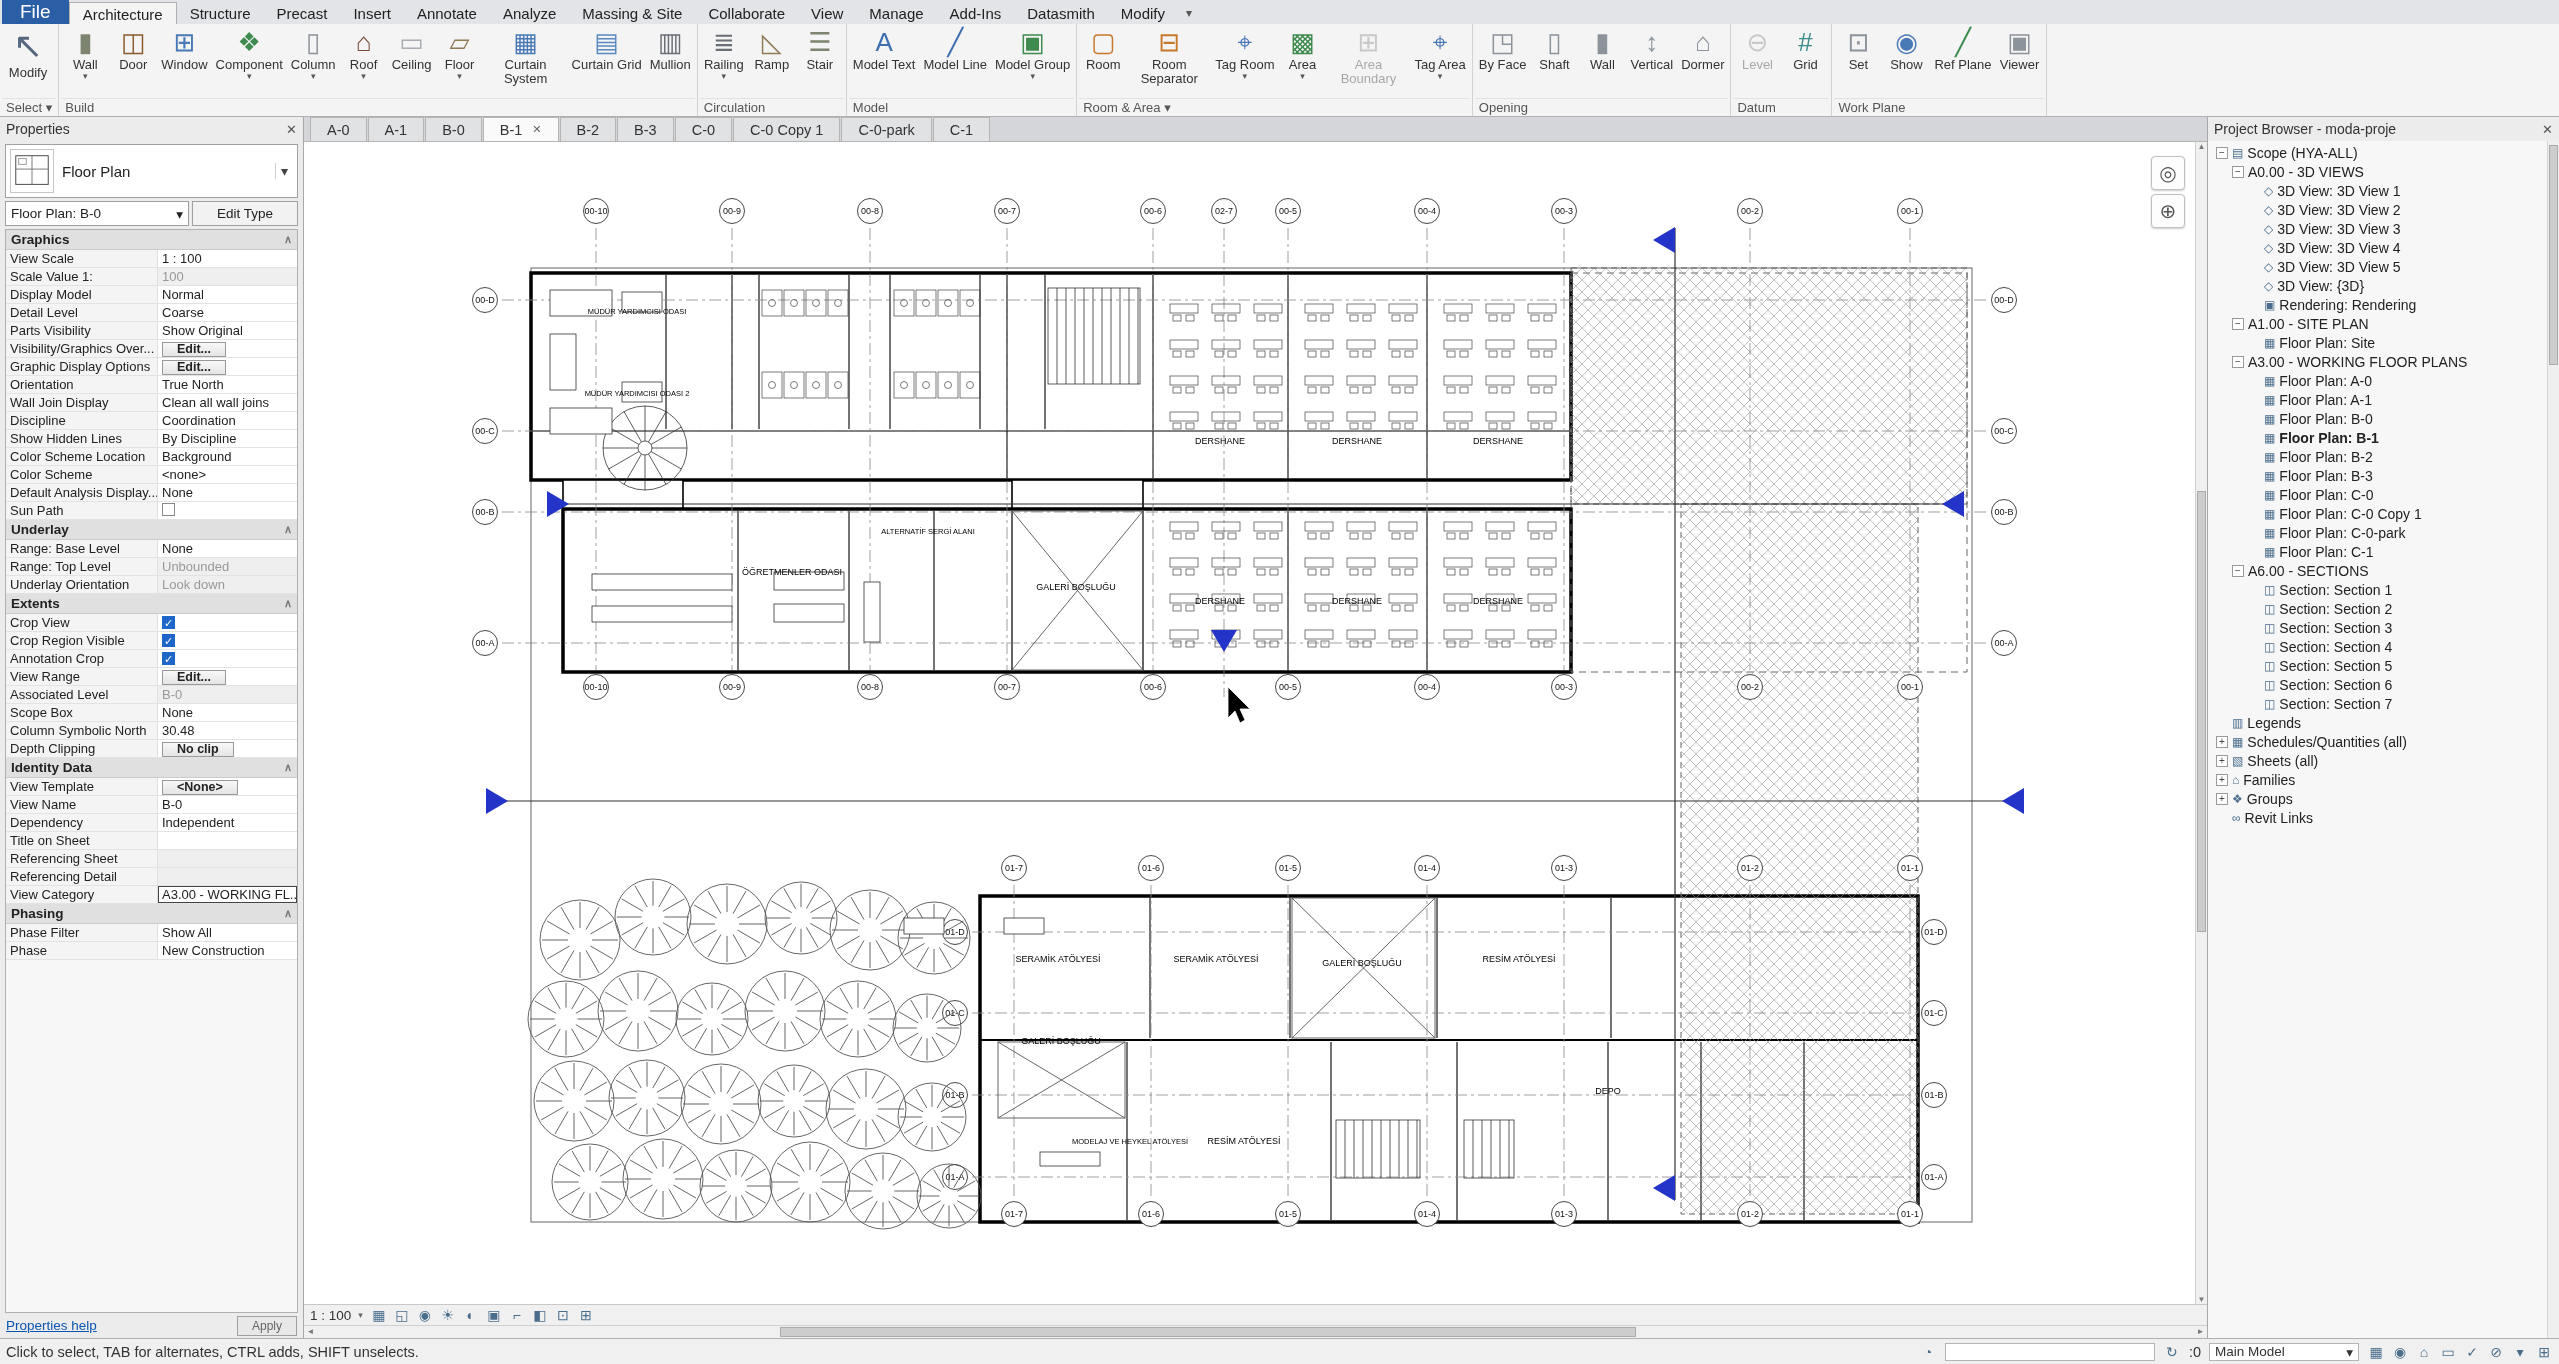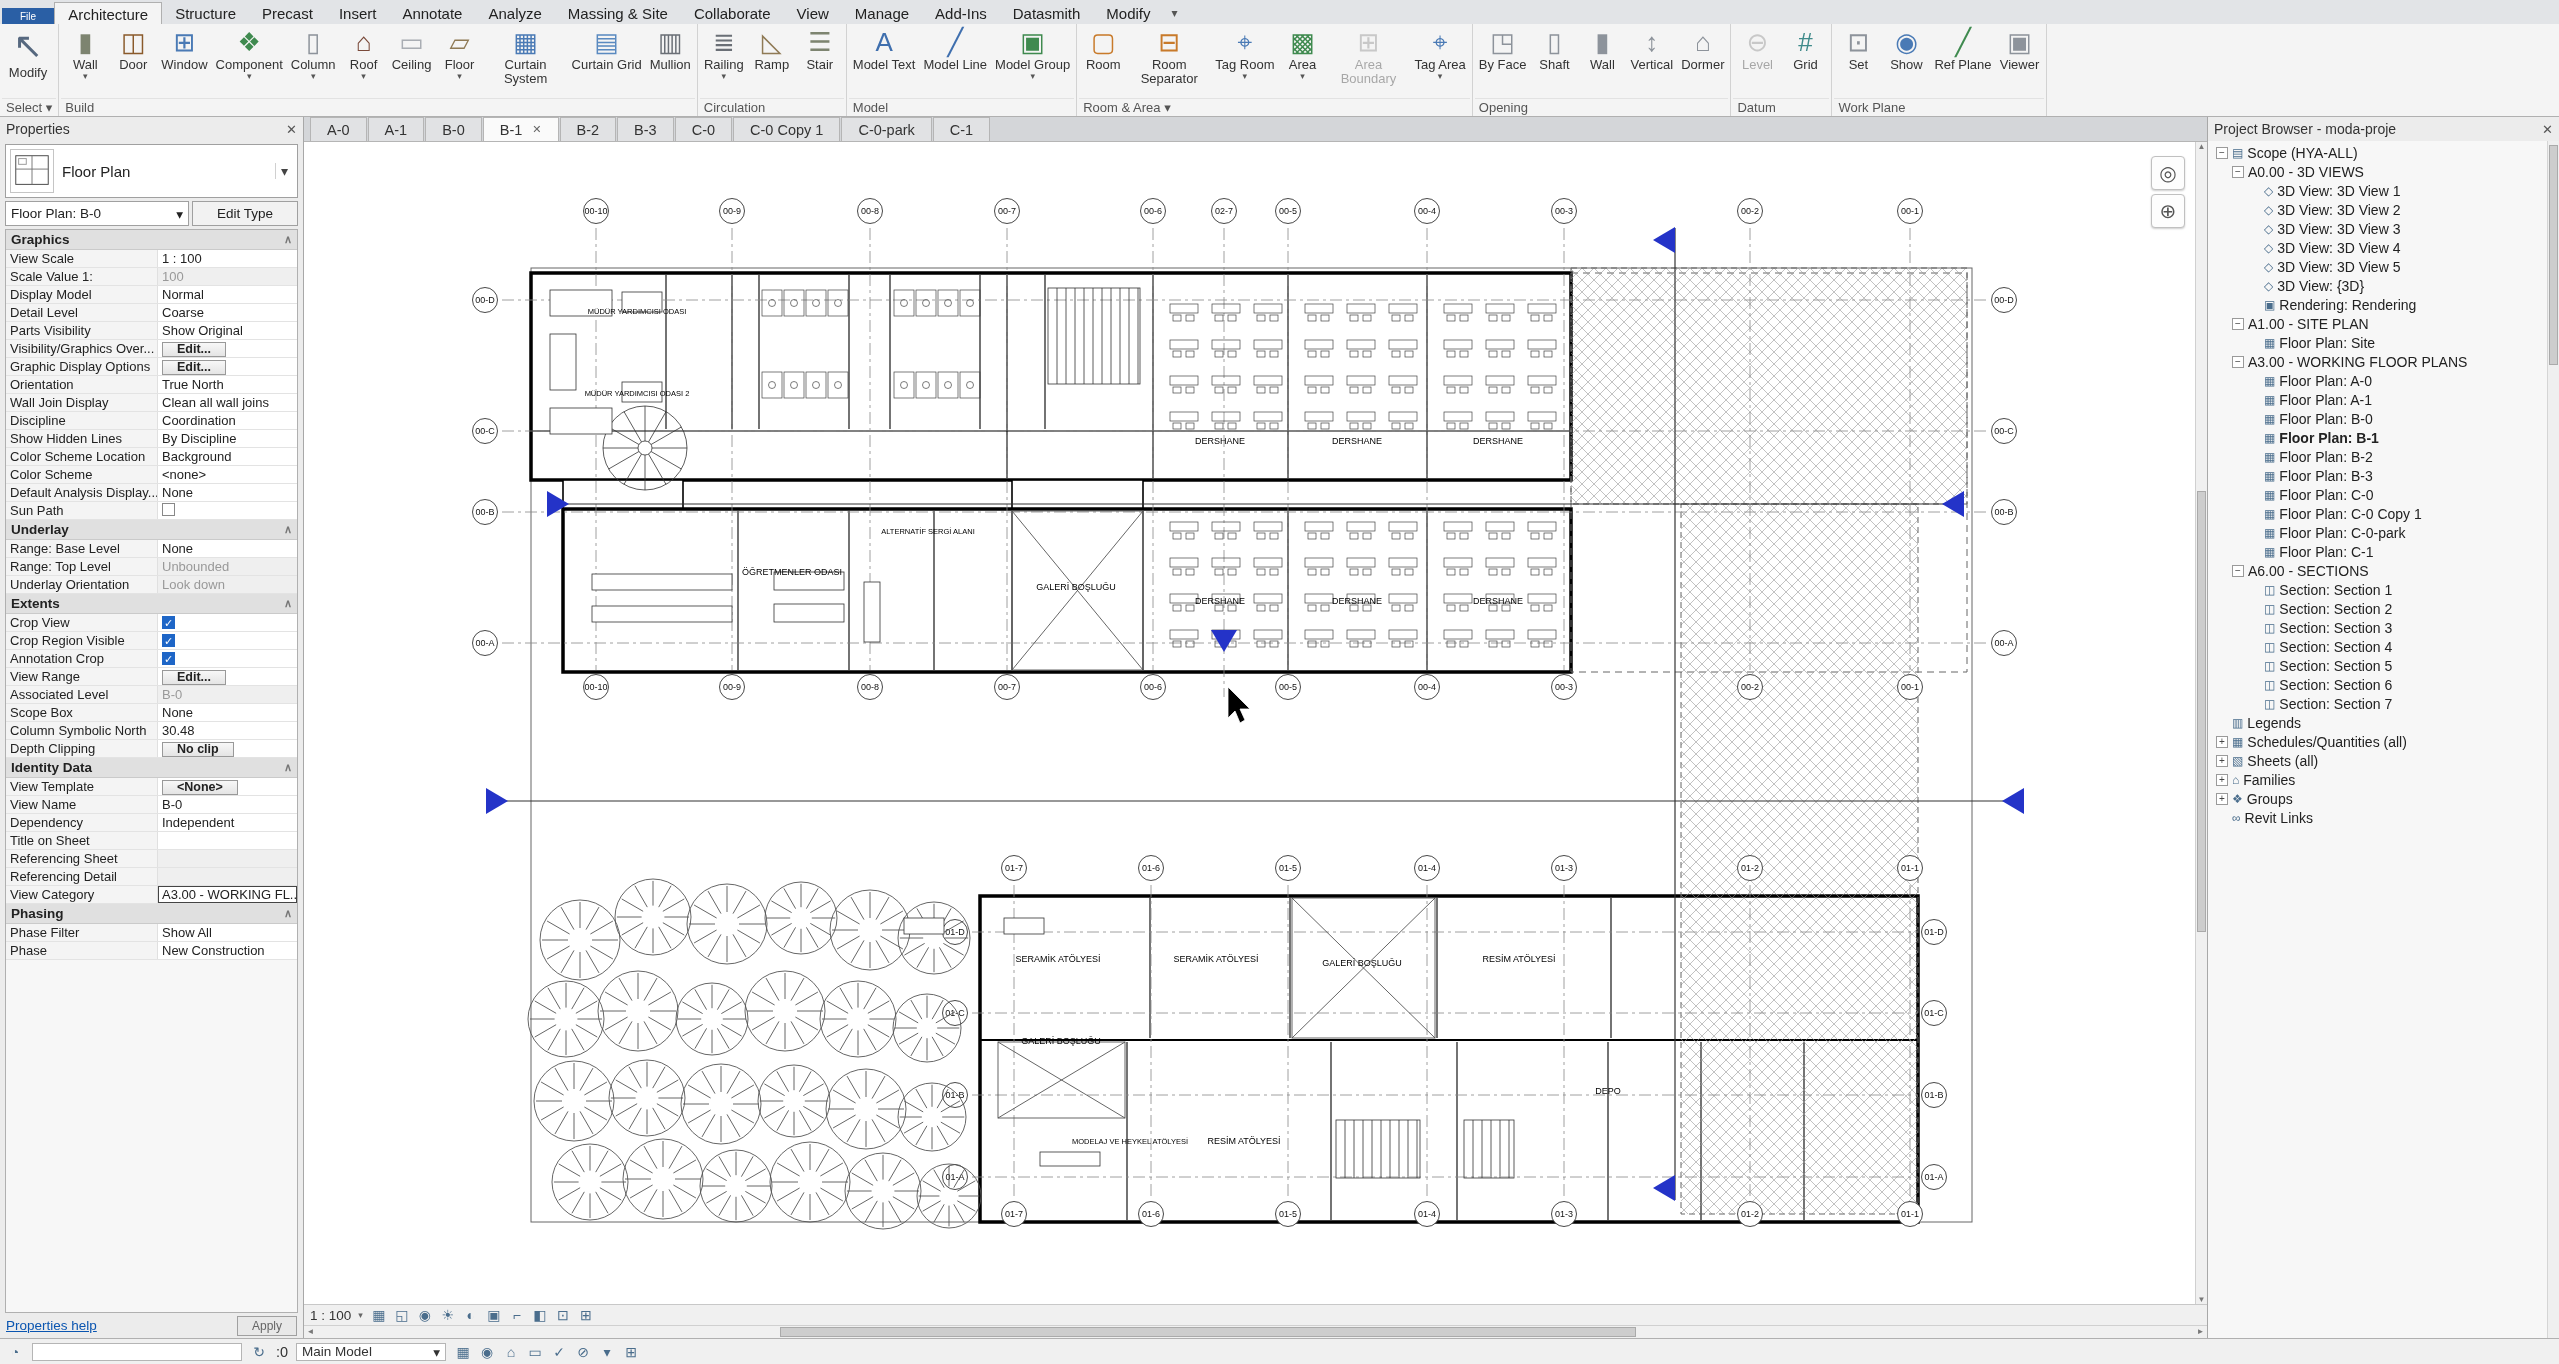--- a/index.html
+++ b/index.html
@@ -3,21 +3,21 @@
 <meta charset="utf-8">
 <style>
   * { margin:0; padding:0; box-sizing:border-box; }
   html,body { width:2559px; height:1364px; overflow:hidden;
     font-family:"Liberation Sans", sans-serif; background:#ececec; color:#222; }
   #app { display:flex; flex-direction:column; width:100%; height:100%; }
 
   
   .ribbon { background:#ececec; border-bottom:1px solid #b0b0b0; }
   .rtabs { display:flex; align-items:flex-end; height:24px; background:#e2e4e7; padding-left:2px; }
-  .file-btn { background:#2a5fa5; color:#fff; font-size:10px; padding:3px 18px; height:16px;
+  .file-btn { background:#2a5fa5; color:#fff; font-size:19px; padding:3px 18px; height:24px;
     display:flex; align-items:center; }
   .rtab { font-size:15px; padding:3px 13px; height:22px; color:#222; cursor:default; }
   .rtab.active { background:#f4f4f4; border:1px solid #b0b0b0; border-bottom:none; }
   .rtab-caret { font-size:12px; color:#555; padding:4px 8px; }
   .rtools { display:flex; height:92px; background:#f4f4f4; align-items:stretch; overflow:hidden; }
   .rpanel { display:flex; flex-direction:column; border-right:1px solid #d2d2d2; padding:1px 2px 0 2px; }
   .ptools { flex:1; display:flex; align-items:flex-start; }
   .tool { display:flex; flex-direction:column; align-items:center; min-width:48px; max-width:84px;
     padding:1px 4px; cursor:default; }
   .tool.disabled { opacity:.4; }
@@ -1644,20 +1644,21 @@
             <span class="tlab">Revit Links</span>
           </div>
         </div>
       <div class="bscroll">
         <div class="bthumb"></div>
       </div>
     </aside>
   </div>
 
   <div class="statusbar">
+    <span class="hint">Click to select, TAB for alternates, CTRL adds, SHIFT unselects.</span>
     <span class="sic">◔</span>
     <span class="sunken ws-box"></span>
     <span class="sic">↻</span>
     <span>:0</span>
     <div class="sunken mm-combo">
       <span>Main Model</span>
       <span class="sp"></span>
       <span>▾</span>
     </div>
     <span id="status-icons" style="display:flex;gap:6px;">

